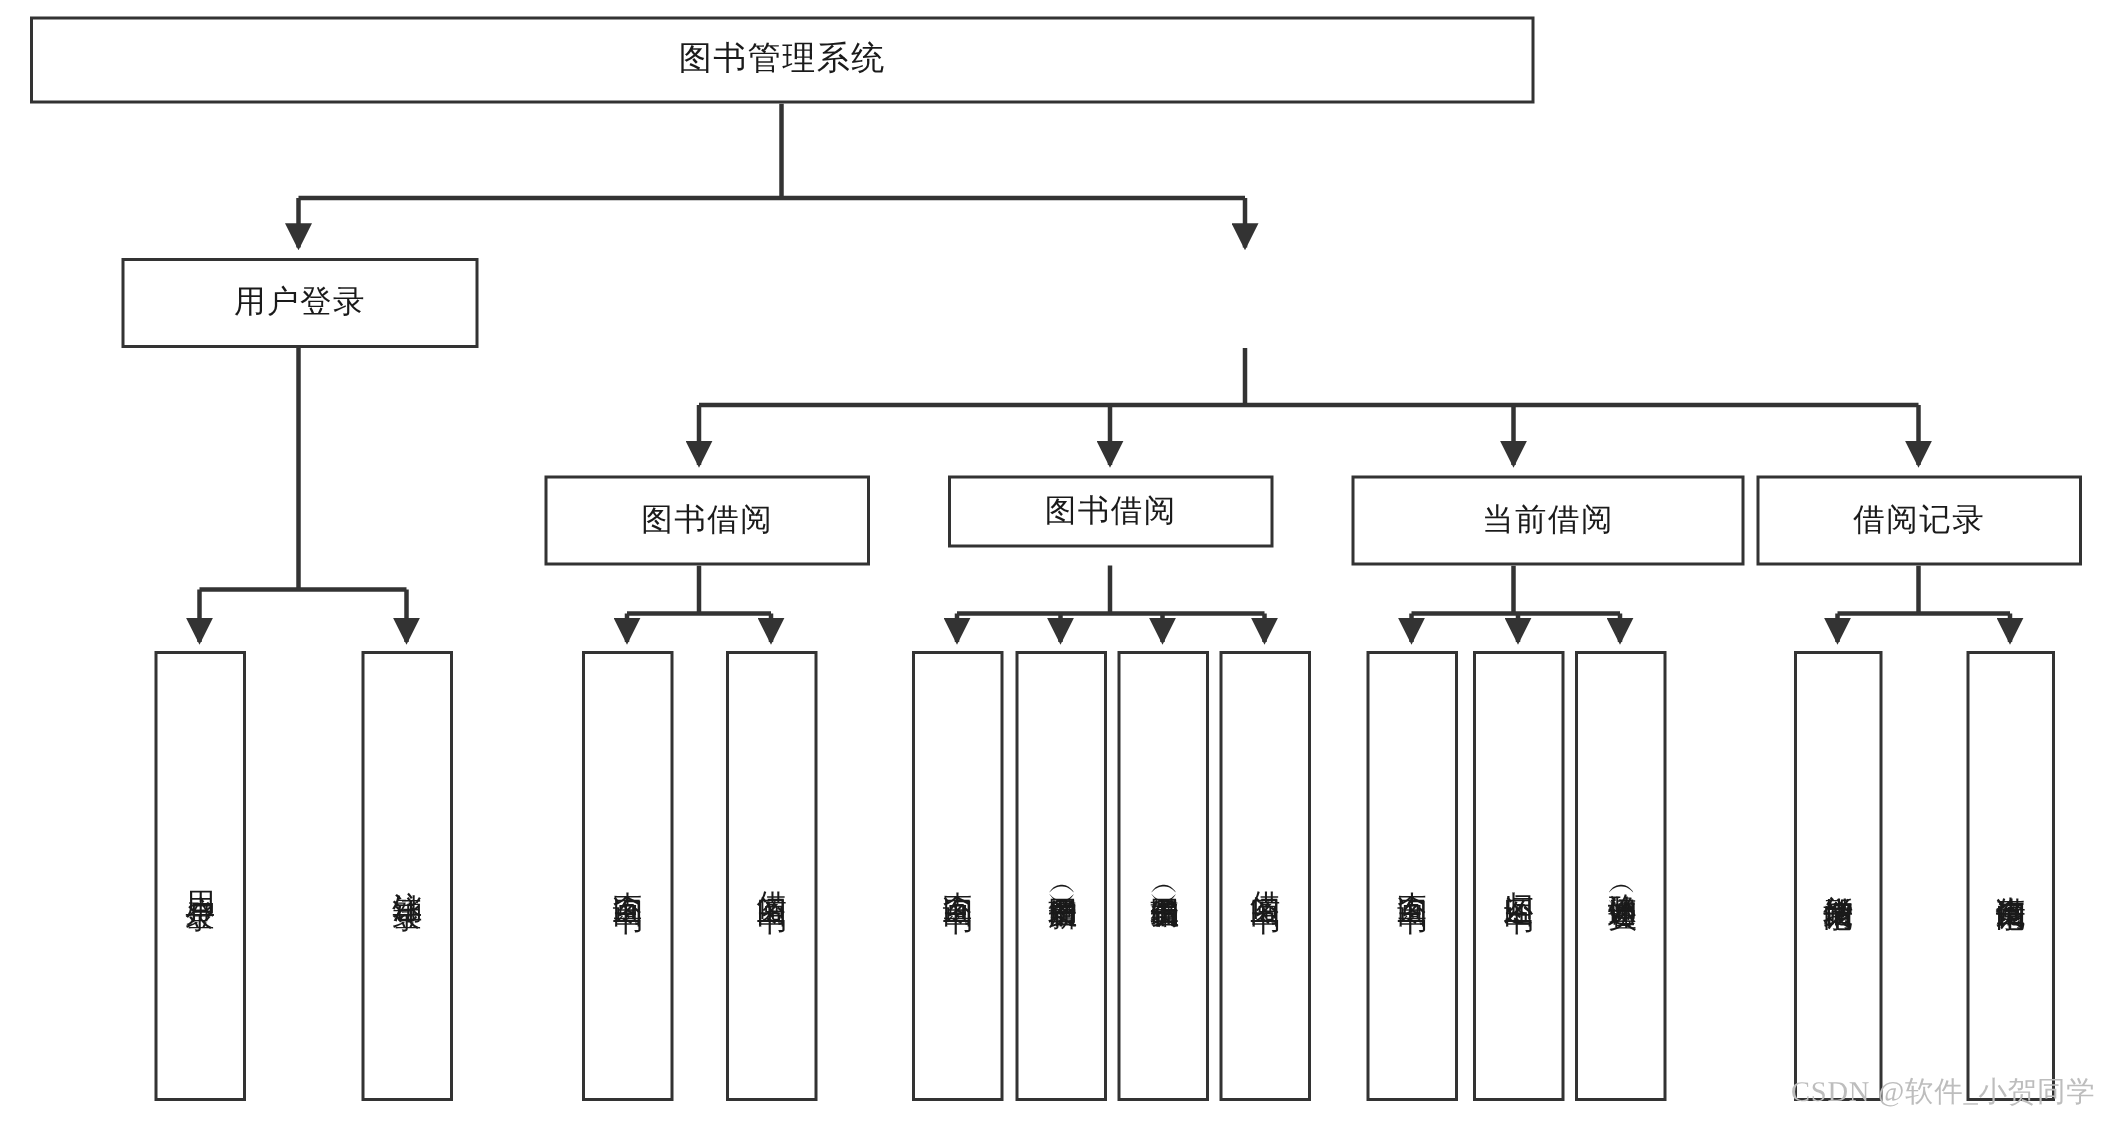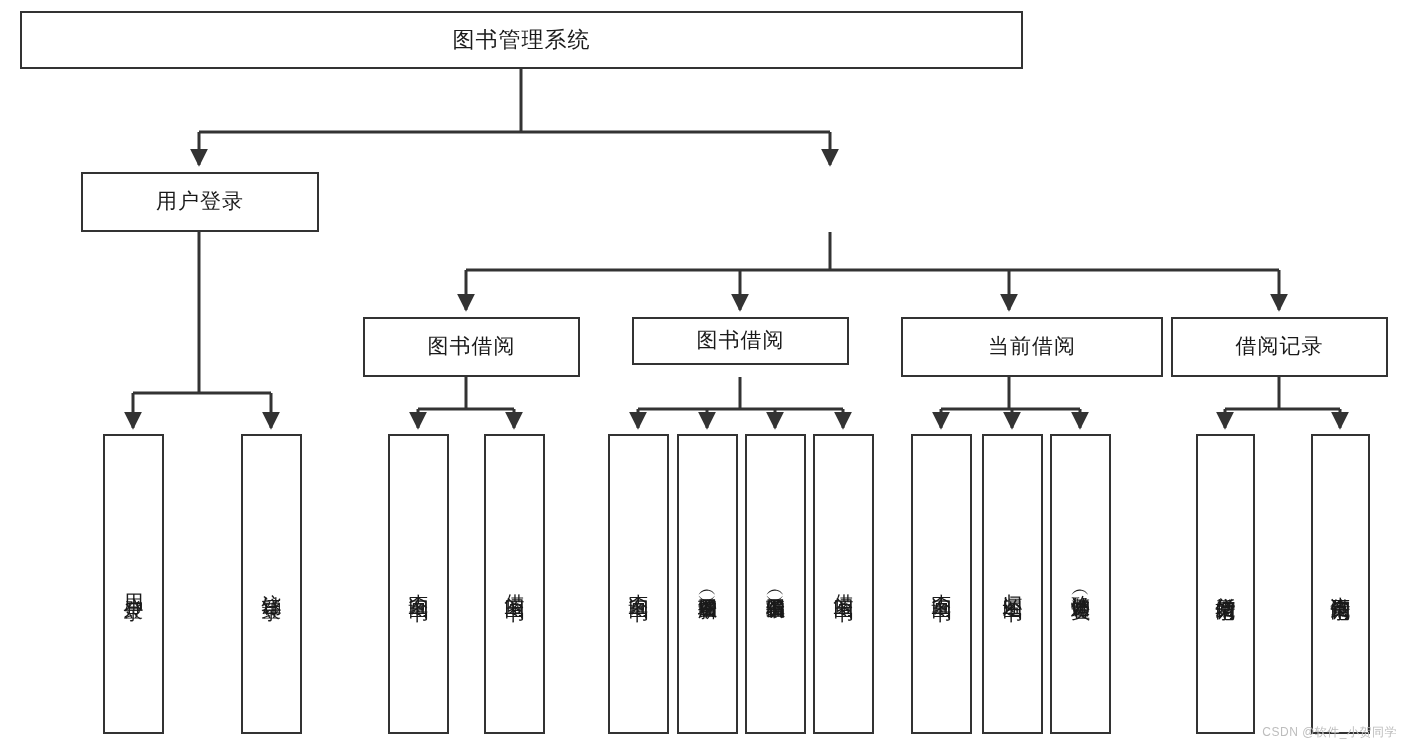--- a/index.html
+++ b/index.html
@@ -59,25 +59,25 @@
     top: 0;
     width: 1405px;
     height: 747px;
     pointer-events: none;
   }
   
   #watermark {
     position: absolute;
     right: 8px;
     bottom: 6px;
-    font-size: 12px;
+    font-size: 19px;
     color: #bdbdbd;
     letter-spacing: 0.5px;
     white-space: nowrap;
-    font-family: Liberation Sans, sans-serif;
+    font-family: Liberation Serif, serif;
   }
 </style>
 </head>
 <body>
 
 <div id="canvas">
 
   <svg id="wires" viewBox="0 0 1405 747" xmlns="http://www.w3.org/2000/svg">
     <defs>
       <marker id="arrow" viewBox="0 0 10 10" refX="9" refY="5" markerWidth="6" markerHeight="6" orient="auto-start-reverse">

